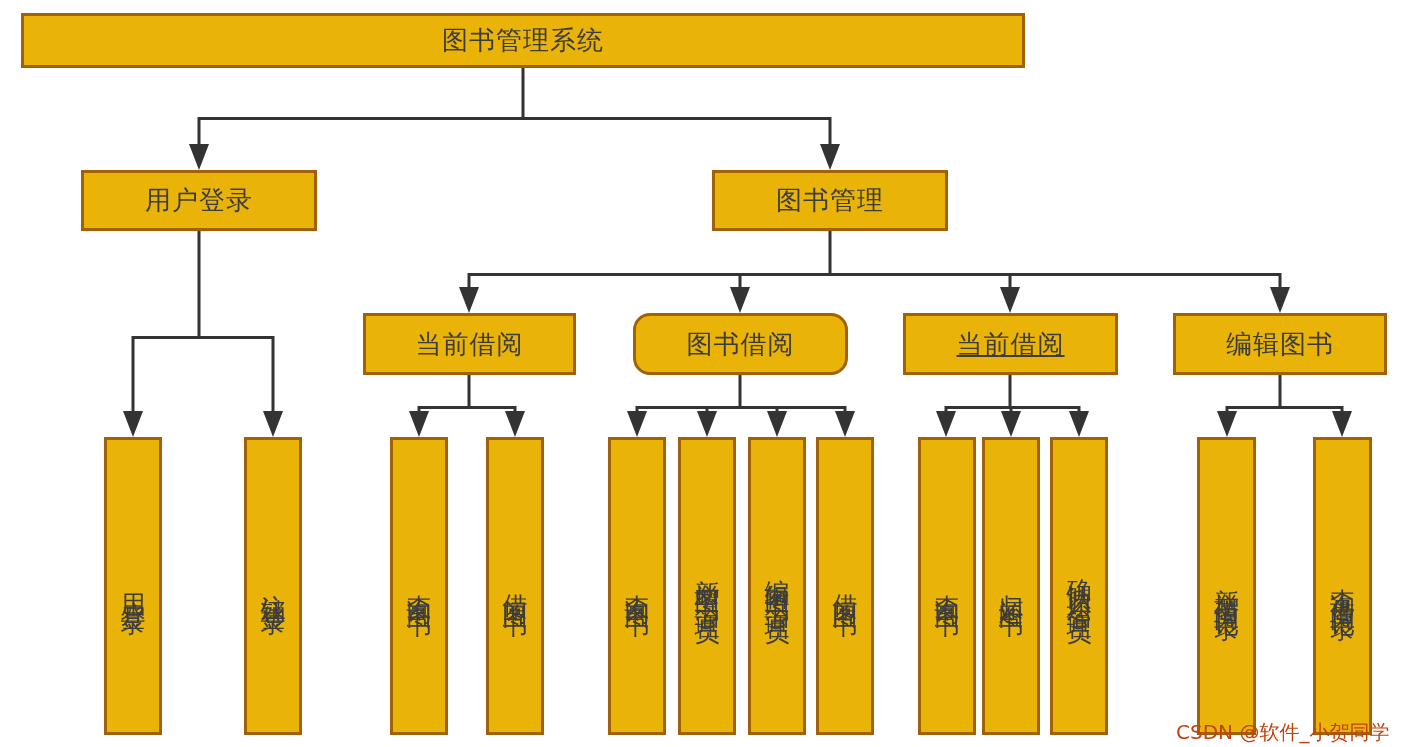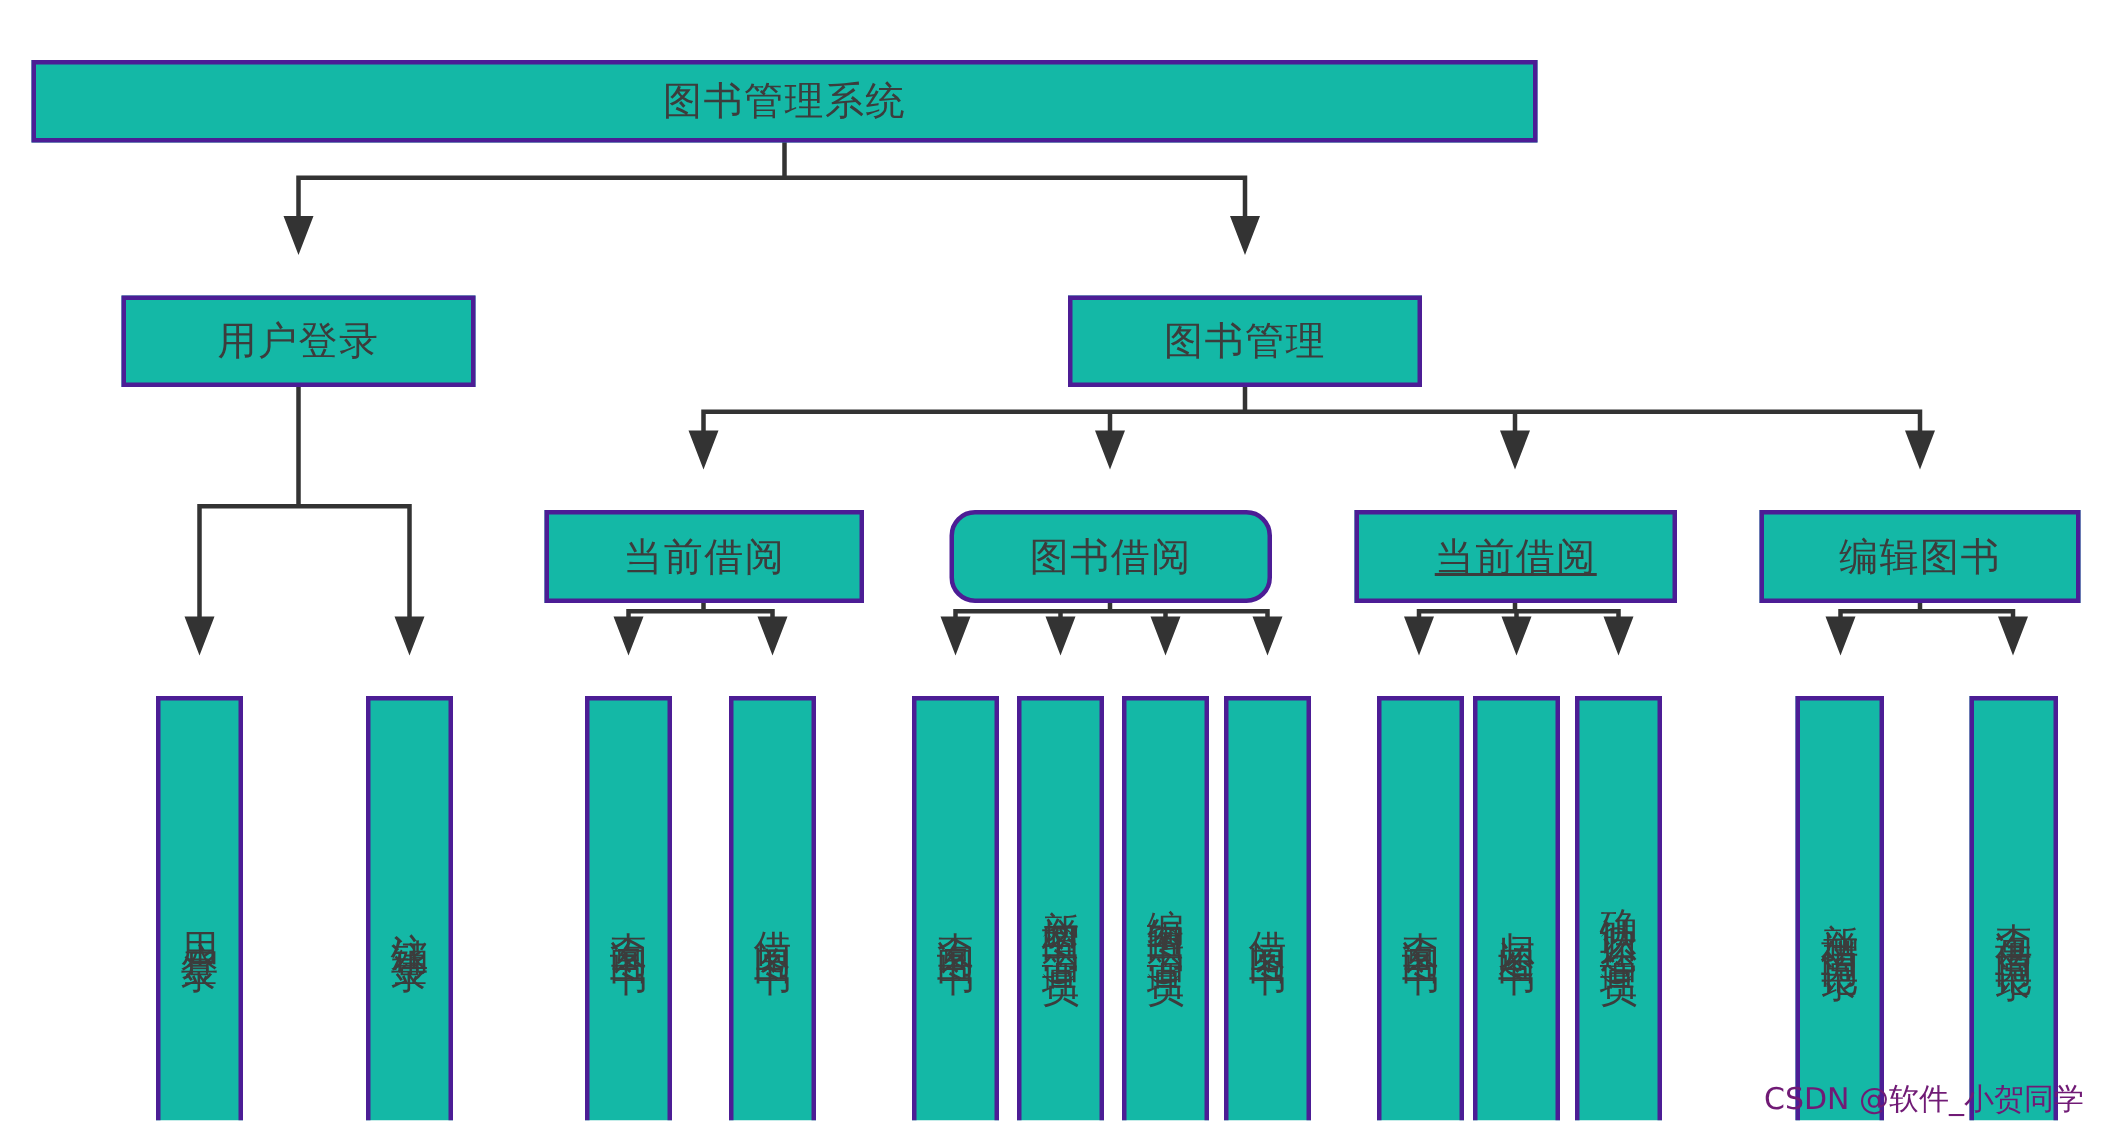--- a/index.html
+++ b/index.html
@@ -19,46 +19,45 @@
     position: absolute;
     left: 0;
     top: 0;
     width: 1405px;
     height: 747px;
     pointer-events: none;
   }
   .node {
     position: absolute;
     box-sizing: border-box;
-    border: 3px solid #4c1d95;
-    background: #14b8a6;
+    border: 3px solid #a16207;
+    background: #eab308;
     display: flex;
     align-items: center;
     justify-content: center;
     color: #3c3c3c;
-    margin-top: 27px;
   }
   .h-node {
     font-size: 26px;
     letter-spacing: 1px;
     white-space: nowrap;
   }
   .v-node {
     font-size: 25px;
     writing-mode: vertical-rl;
     text-orientation: mixed;
     letter-spacing: 6px;
     line-height: 1;
   }
   .watermark {
     position: absolute;
     left: 1176px;
     top: 719px;
     font-size: 20px;
-    color: #701a75;
+    color: #c2410c;
     white-space: nowrap;
     z-index: 5;
   }
 </style>
 </head>
 <body>
 
 <div class="canvas">
 
   <svg class="edges" viewBox="0 0 1405 747" xmlns="http://www.w3.org/2000/svg">

